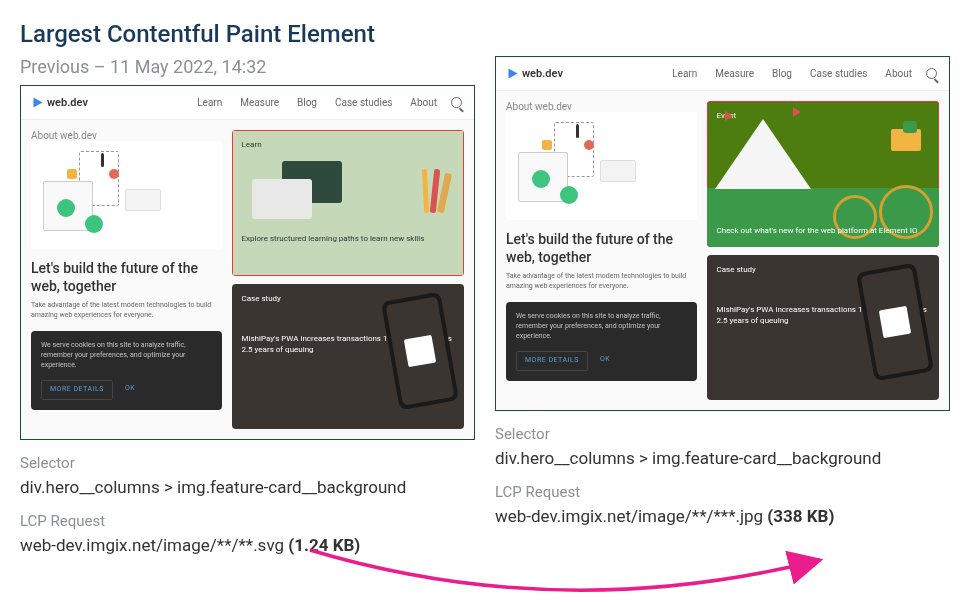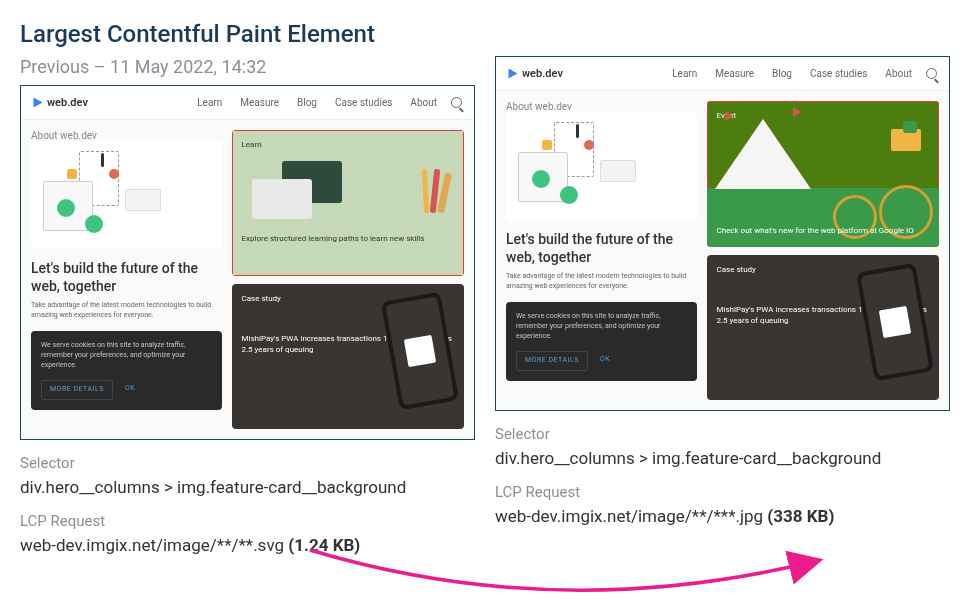--- a/index.html
+++ b/index.html
@@ -181,21 +181,21 @@
             <div style="position:absolute;inset:0;overflow:hidden">
               <div style="position:absolute;left:0;right:0;bottom:0;height:40%;background:#3a9a4a"></div>
               <div class="tent"></div>
               <div class="flag" style="left:18px;top:10px"></div>
               <div class="flag" style="left:86px;top:6px"></div>
               <div class="wheel" style="right:6px;bottom:8px"></div>
               <div class="wheel" style="right:62px;bottom:8px;width:44px;height:44px"></div>
               <div class="box" style="right:18px;top:28px;width:30px;height:22px;background:#f2b544;border-radius:2px"></div>
               <div class="box" style="right:22px;top:20px;width:14px;height:12px;background:#3a9a4a;border-radius:3px"></div>
             </div>
-            <div class="event-text">Check out what's new for the web platform at Google IO</div>
+            <div class="event-text">Check out what's new for the web platform at Element IO</div>
           </div>
           <div class="card case">
             <div class="case-label">Case study</div>
             <div class="phone">
                 <div class="phone-screen">
                   <div class="qr"></div>
                 </div>
               </div>
             <div class="case-text">MishiPay's PWA increases transactions 10 times and saves 2.5 years of queuing</div>
           </div>

